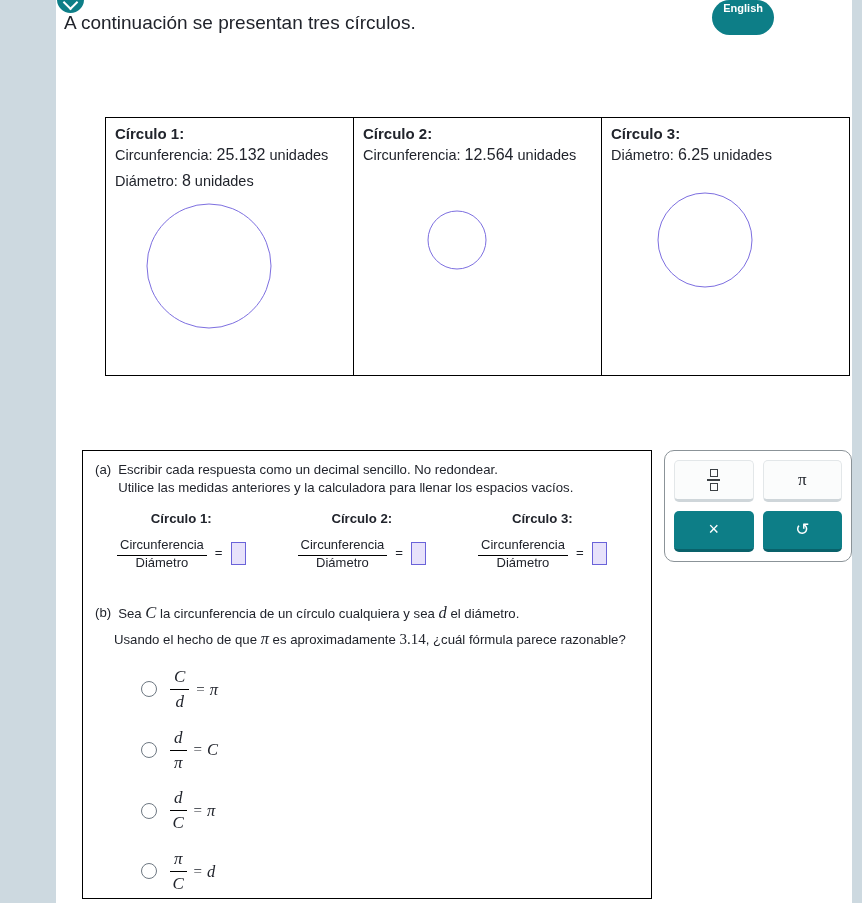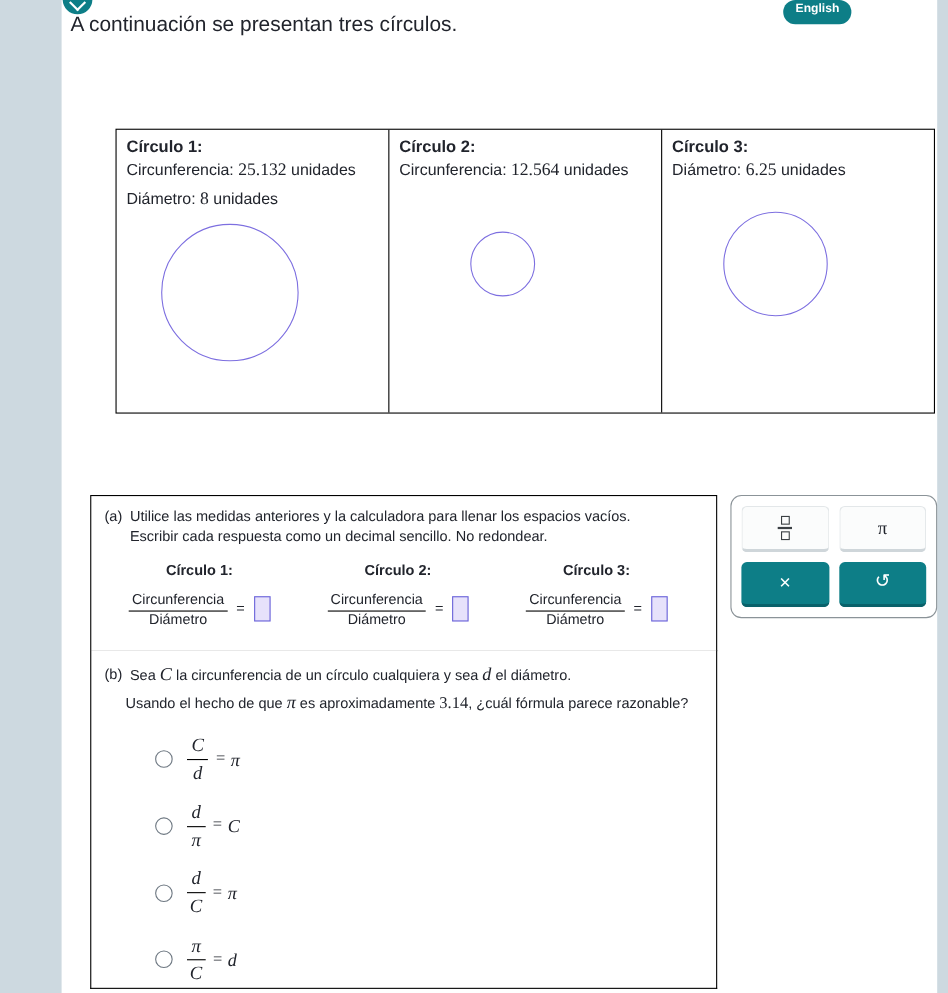--- a/index.html
+++ b/index.html
@@ -4,31 +4,31 @@
 <style>
   html,body{margin:0;padding:0}
   body{width:862px;height:903px;position:relative;font-family:"Liberation Sans",sans-serif;background:#fff;color:#21242c;overflow:hidden}
   .gutter{position:absolute;top:0;height:903px;background:#cdd9e0}
   .gutter.left{left:0;width:56px}
   .gutter.right{right:0;width:10px}
 
   .chev-btn{position:absolute;left:57px;top:-14px;width:27px;height:27px;border-radius:50%;background:#0d7e87;display:flex;justify-content:center;align-items:flex-end;padding-bottom:5px;box-sizing:border-box}
   .chev-icon{width:9px;height:9px;border-right:2.5px solid #fff;border-bottom:2.5px solid #fff;transform:rotate(45deg)}
 
-  .lang-pill{position:absolute;top:0;right:88px;background:#0d7e87;color:#fff;font-size:11px;font-weight:bold;padding:2px 11px 8px;border-radius:999px;line-height:12px}
+  .lang-pill{position:absolute;top:0;right:88px;background:#0d7e87;color:#fff;font-size:11px;font-weight:bold;padding:2px 11px 21px;border-radius:999px;line-height:12px}
 
   .intro{position:absolute;left:64px;top:8px;font-size:19px;line-height:30.5px;width:770px}
   .intro a{color:#1865f2;text-decoration:underline;text-underline-offset:2px;cursor:pointer}
 
   .ctable{position:absolute;left:105px;top:117px;width:745px;height:259px;display:flex;border:1px solid #000;box-sizing:border-box;background:#fff}
   .ccell{flex:1;border-right:1px solid #000;padding:7px 9px 0;box-sizing:border-box;overflow:hidden}
   .ccell:last-child{border-right:none}
   .ctitle{font-weight:bold;font-size:15px;margin-bottom:4px}
   .cmeas{font-size:14.5px;margin-bottom:8px;white-space:nowrap}
-  .mnum{font-family:Liberation Serif, serif;font-size:16px}
+  .mnum{font-family:Liberation Sans, sans-serif;font-size:16px}
   .cdraw{display:block;margin:8px 0 0 24px}
 
   .panel{position:absolute;left:82px;width:570px;border:1px solid #000;box-sizing:border-box;padding:10px 12px;font-size:13.2px;line-height:17.5px;background:#fff}
   .pa{top:450px;height:142px}
   .pb{top:591px;height:308px;border-top:none;padding-top:13px}
   .itemrow{display:flex;gap:7px}
 
   .pa-cols{display:flex;padding-left:22px;margin-top:14px;gap:52px}
   .pa-col .t{font-weight:bold;margin-bottom:9px;text-align:center;white-space:nowrap}
   .fr-row{display:flex;align-items:center;gap:8px}
@@ -96,22 +96,22 @@
     <svg class="cdraw" width="140" height="136">
       <circle cx="70" cy="68" fill="none" stroke="#7d6fe0" stroke-width="1" r="47"></circle>
     </svg>
   </div>
 </div>
 
 <div class="panel pa">
   <div class="itemrow">
     <span>(a)</span>
     <div>
+      <div>Escribir cada respuesta como un decimal sencillo. No redondear.</div>
       <div>Utilice las medidas anteriores y la calculadora para llenar los espacios vacíos.</div>
-      <div>Escribir cada respuesta como un decimal sencillo. No redondear.</div>
     </div>
   </div>
   <div class="pa-cols">
     <div class="pa-col">
       <div class="t">Círculo 1:</div>
       <div class="fr-row">
         <span class="vfrac"><span class="nu">Circunferencia</span><span class="de" style="display:block">Diámetro</span></span>
         <span>=</span>
         <span class="ansbox"></span>
       </div>

